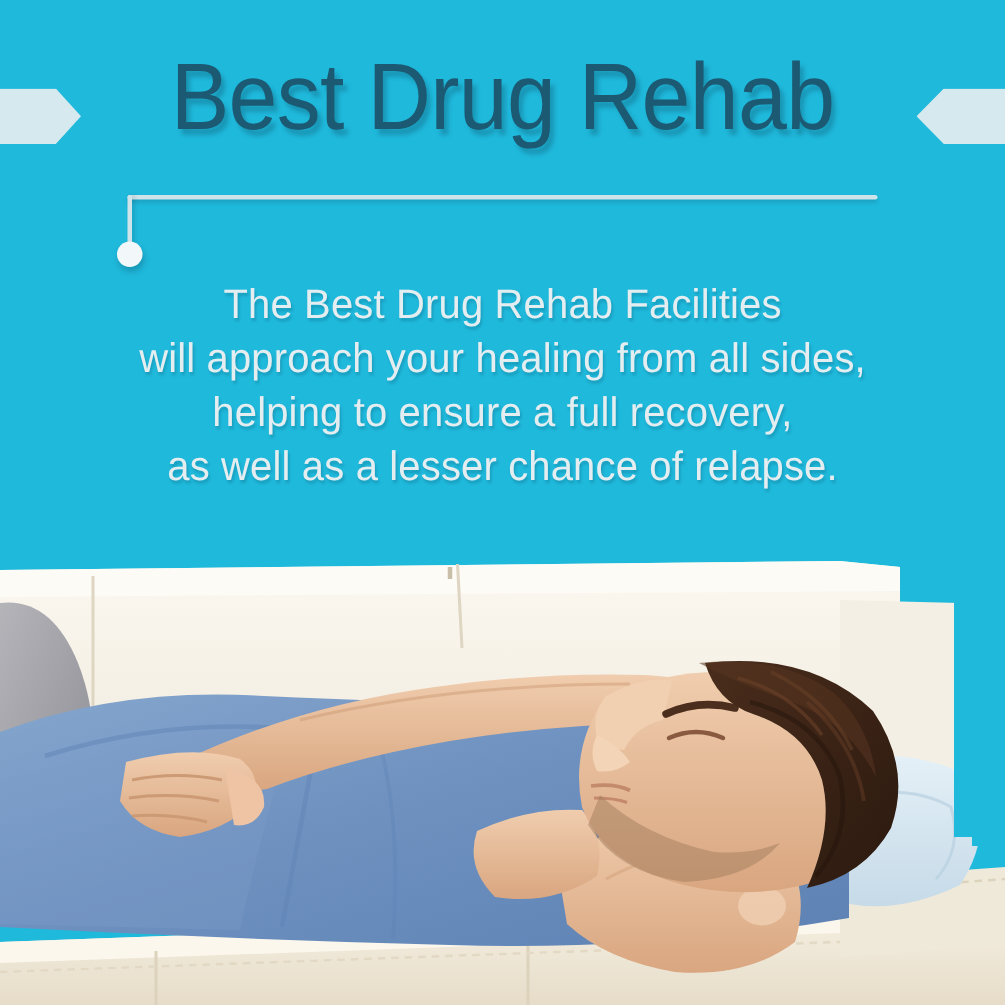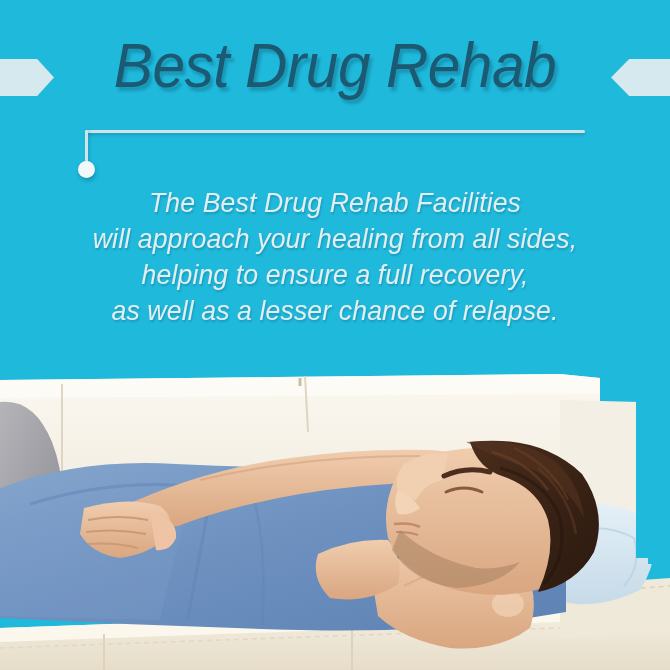--- a/index.html
+++ b/index.html
@@ -7,21 +7,21 @@
     width:670px;height:670px;overflow:hidden;
     font-family:"Liberation Sans",sans-serif;
     background:#1fb9dc;
   }
   #stage{
     position:relative;width:670px;height:670px;overflow:hidden;
     background:#1fb9dc;
   }
 
   
-  .header-band{position:absolute;left:0;top:0;width:670px;height:375px;overflow:hidden;font-style:italic;}
+  .header-band{position:absolute;left:0;top:0;width:670px;height:375px;overflow:hidden;}
 
   .ribbon{
     position:absolute;
     background:#d6e9ee;
     filter:drop-shadow(2px 3px 3px rgba(0,40,55,.22));
   }
   .ribbon.left{
     left:-6px;top:59px;width:60px;height:37px;
     clip-path:polygon(0 0,72% 0,100% 50%,72% 100%,0 100%);
   }

